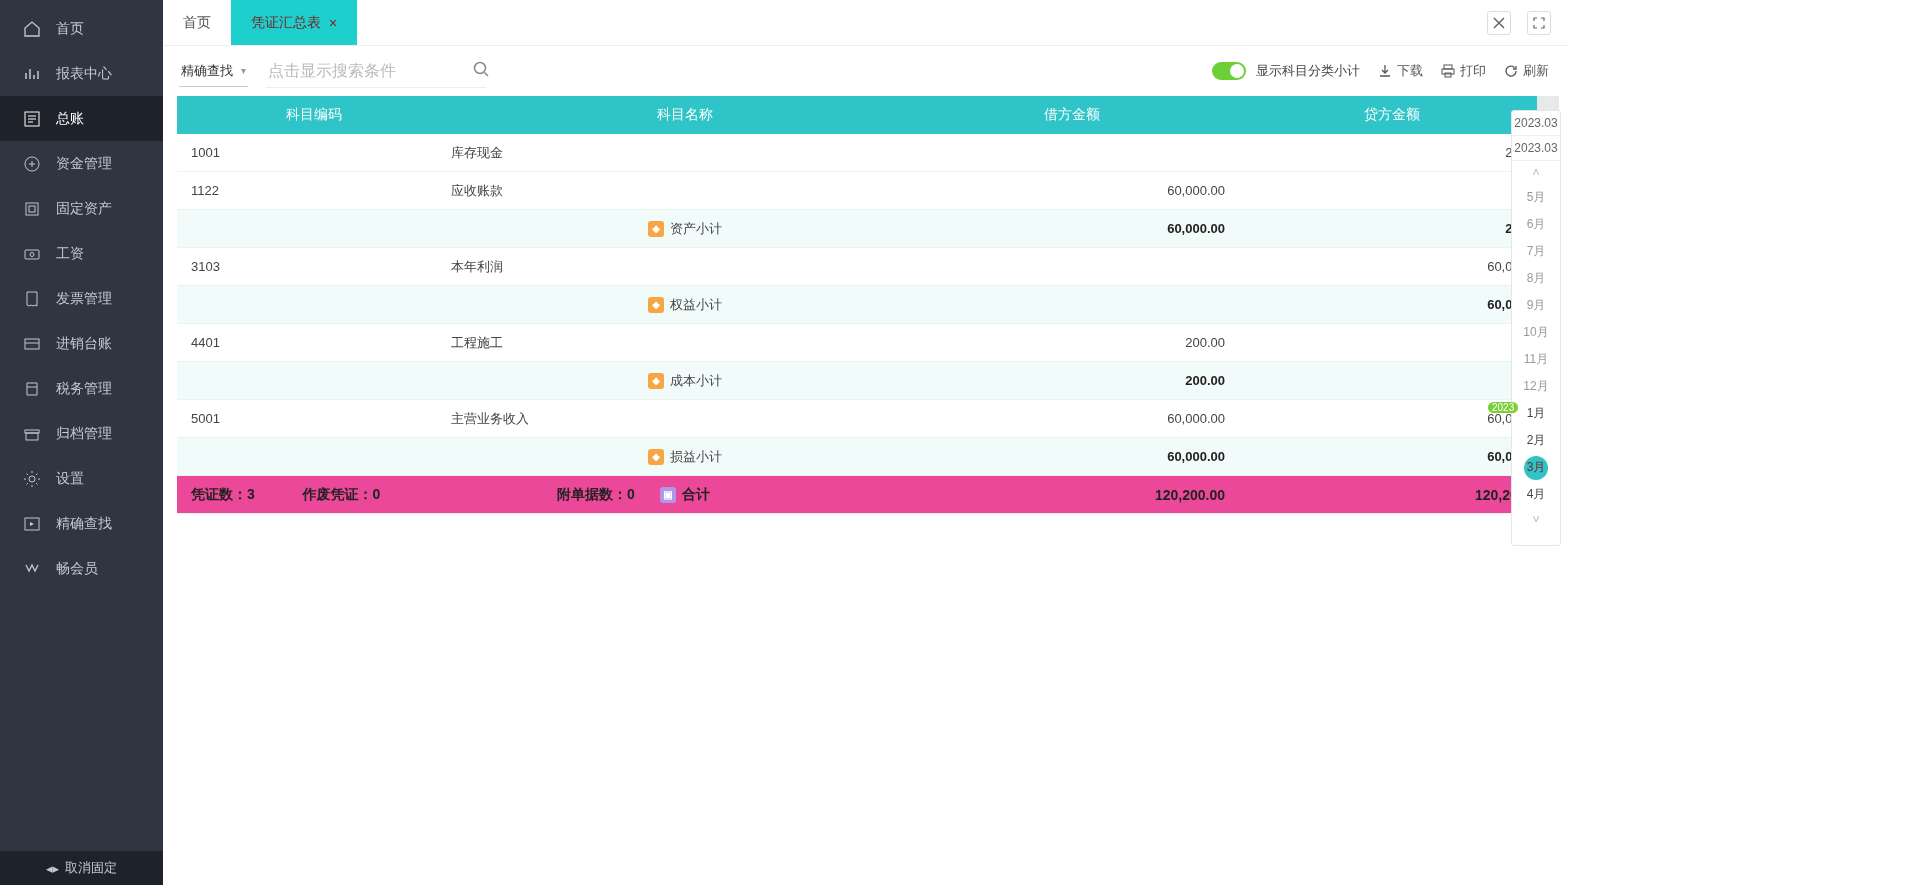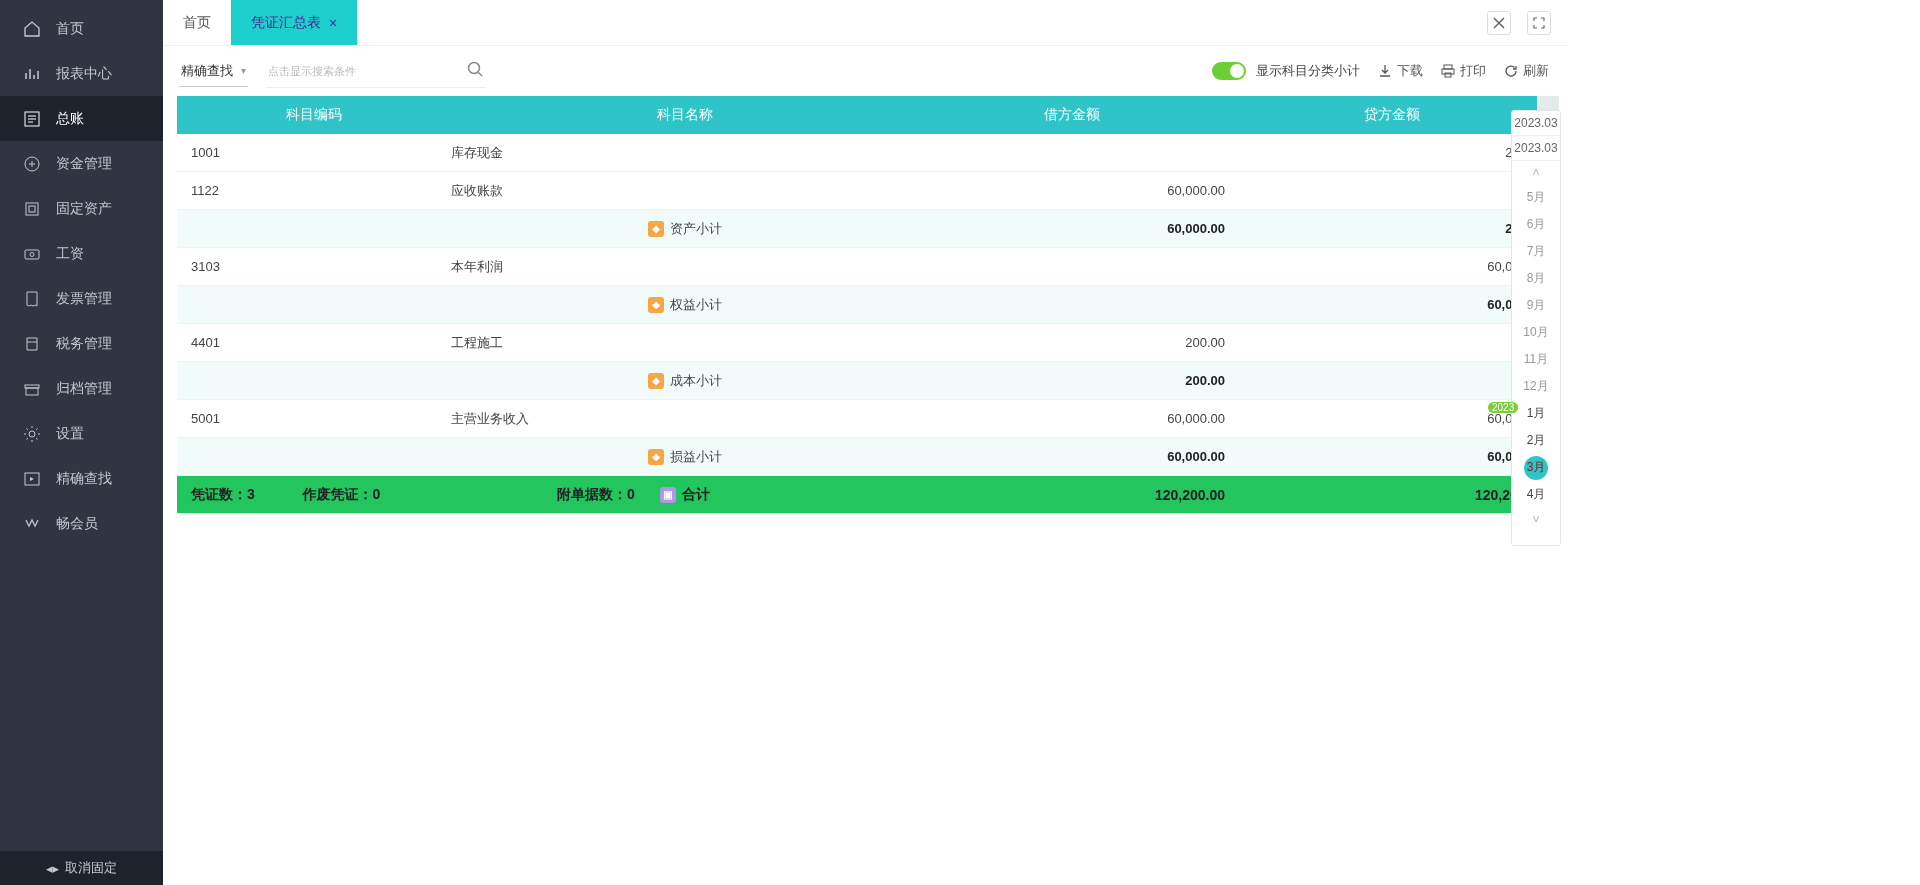--- a/index.html
+++ b/index.html
@@ -61,21 +61,21 @@
 .tab {
   display: flex;
   align-items: center;
   padding: 0 20px;
   font-size: 14px;
   color: #555;
   cursor: pointer;
 }
 .tab.active {
   background: #1ed0cd;
-  color: #4c1d95;
+  color: #7f1d1d;
 }
 .tab-close { margin-left: 8px; font-size: 14px; }
 .tabs-spacer { flex: 1; }
 .tabs-right {
   display: flex;
   align-items: center;
   gap: 16px;
   padding-right: 18px;
 }
 .icon-btn {
@@ -100,21 +100,21 @@
   border-bottom:1px solid #ccc; padding:6px 2px;
   cursor:pointer;
 }
 .chevron-down { font-size:10px; color:#999; }
 .search-box {
   display:flex; align-items:center; gap:8px; flex:0 0 auto;
   border-bottom:1px solid #eee; width:220px; padding:6px 2px;
   position:relative;
 }
 .search-box input {
-  border:none; outline:none; font-size:11px; color:#333; width:190px;
+  border:none; outline:none; font-size:16px; color:#333; width:190px;
 }
 .search-box input::placeholder { color:#bbb; }
 .search-icon { color:#888; margin-left:6px; cursor:pointer; }
 .toolbar-spacer { flex:1; }
 .toggle-wrap {
   display:flex; align-items:flex-end; gap:10px; font-size:13px; color:#444;
 }
 .toggle {
   width:34px; height:18px; border-radius:10px; background:#6bcf36; position:relative; cursor:pointer;
 }
@@ -145,21 +145,21 @@
   display:flex; height:38px; border-bottom:1px solid #eef2f2; font-size:13px; color:#444;
 }
 .tbody .tr .col-code { justify-content:flex-start; }
 .tbody .tr:nth-child(odd).data-row { background:#fff; }
 .tbody .tr.subtotal {
   background:#f1fbfa;
   font-weight:500;
 }
 .tbody .tr.subtotal .col-name { justify-content:center; gap:6px; }
 .tbody .tr.total {
-  background:#22c55e;
+  background:#ec4899;
   font-weight:700;
   font-size:14px;
   color:#222;
 }
 .tbody .tr.total .col-code {
   justify-content:flex-start; gap:18px;
   font-weight:700;
 }
 .tbody .tr.total .col-name { justify-content:center; gap:6px; }
 .subtotal-badge, .total-badge {
@@ -273,20 +273,29 @@
           </span>
           <span>工资</span>
         </div>
         <div class="sidebar-item">
           <span class="side-icon">
             <svg width="18" height="18" viewBox="0 0 18 18">
               <path d="M4 2h10v14l-2-1-2 1-2-1-2 1-2-1z" stroke="#c5c8cf" fill="none"></path>
             </svg>
           </span>
           <span>发票管理</span>
+        </div>
+        <div class="sidebar-item">
+          <span class="side-icon">
+            <svg width="18" height="18" viewBox="0 0 18 18">
+              <rect x="2" y="4" width="14" height="10" stroke="#c5c8cf" fill="none"></rect>
+              <path d="M2 8h14" stroke="#c5c8cf"></path>
+            </svg>
+          </span>
+          <span>进销台账</span>
         </div>
         <div class="sidebar-item">
           <span class="side-icon">
             <svg width="18" height="18" viewBox="0 0 18 18">
               <path d="M4 3h10v12H4zM4 7h10" stroke="#c5c8cf" fill="none"></path>
             </svg>
           </span>
           <span>税务管理</span>
         </div>
         <div class="sidebar-item">

